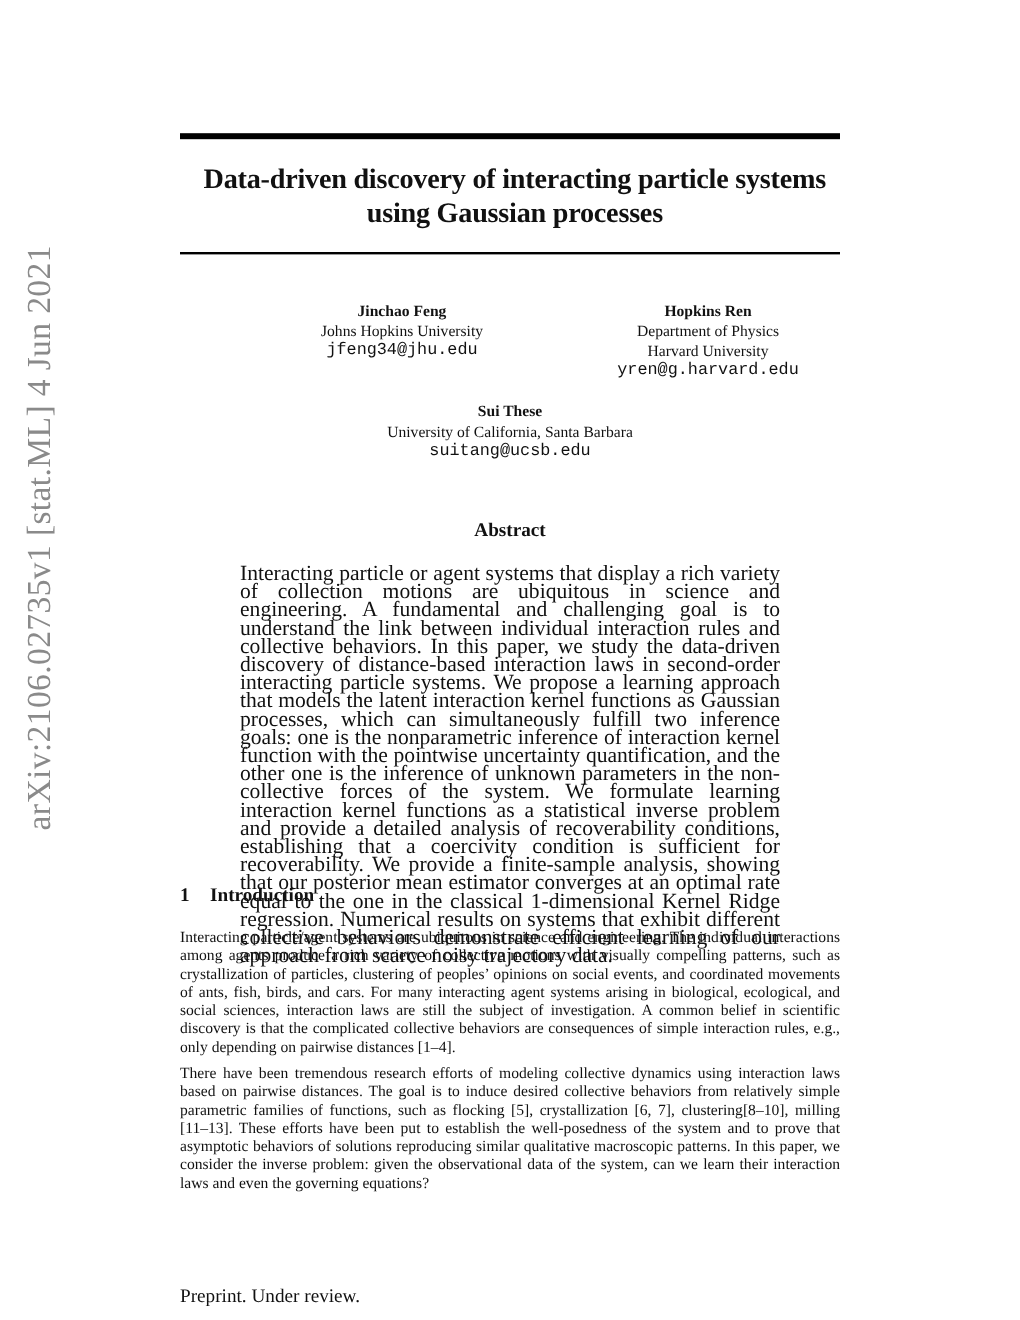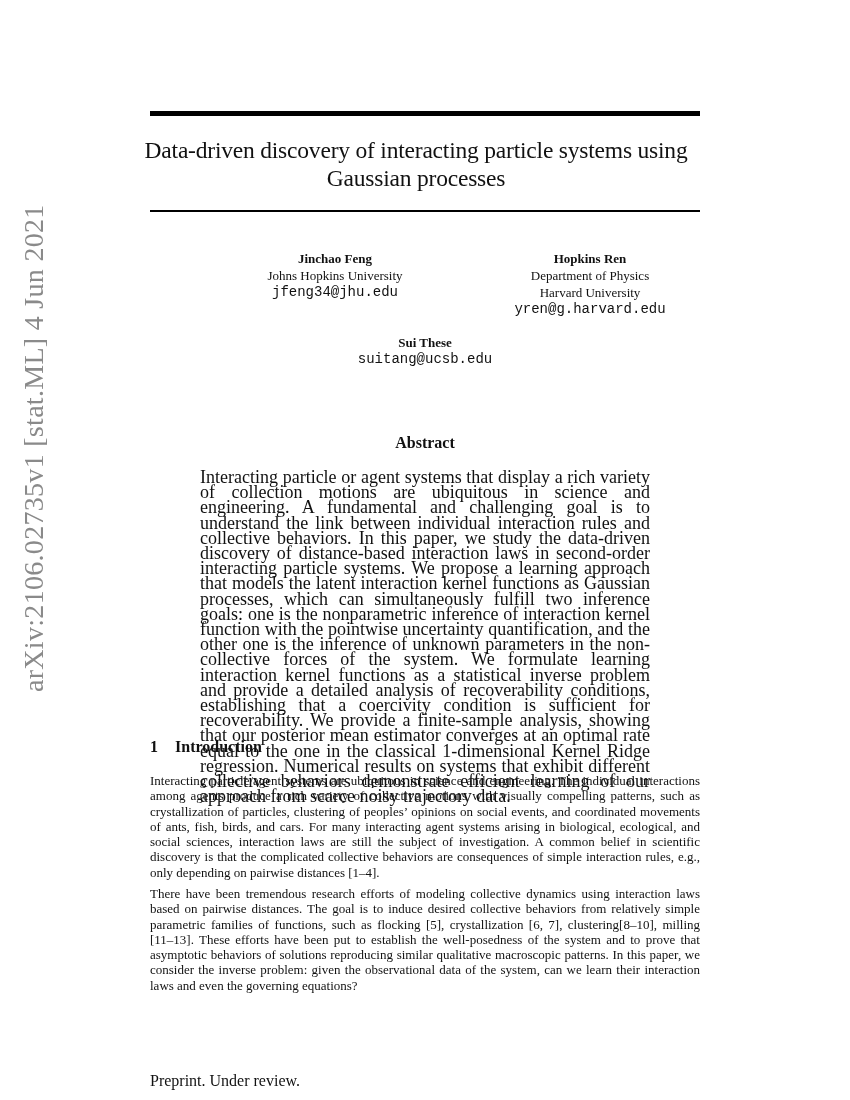--- a/index.html
+++ b/index.html
@@ -1,21 +1,21 @@
 <!DOCTYPE html>
 <html><head>
 <meta charset="utf-8">
 <style>
   html, body { margin:0; padding:0; background:#ffffff; }
   body { width:850px; height:1100px; position:relative; overflow:hidden;
          font-family:"Liberation Serif", "DejaVu Serif", serif; color:#111; }
   .rule-top { position:absolute; left:150px; top:111px; width:550px; height:5px; background:#000; }
   .rule-bottom { position:absolute; left:150px; top:210px; width:550px; height:2px; background:#000; }
-  .title { position:absolute; left:141px; top:136px; width:550px; text-align:center;
-           font-weight:normal; font-size:23.5px; line-height:28px; letter-spacing:-0.2px; }
+  .title { position:absolute; left:154px; top:136px; width:550px; text-align:center;
+           font-weight:bold; font-size:23.5px; line-height:28px; letter-spacing:-0.2px; }
   .author { position:absolute; text-align:center; font-size:13px; line-height:17px; }
   .author .name { font-weight:bold; }
   .author .email { font-family:"Liberation Mono", "DejaVu Sans Mono", monospace; font-size:14px; }
   .a1 { left:180px; top:250px; width:310px; }
   .a2 { left:505px; top:250px; width:170px; }
   .a3 { left:300px; top:334px; width:250px; }
   .arxiv { position:absolute; left:18px; top:692px; transform-origin:0 0; transform:rotate(-90deg);
            white-space:nowrap; font-size:28px; color:#8a8a8a; letter-spacing:0.3px; }
   .abstract-h { position:absolute; left:200px; top:434px; width:450px; text-align:center;
                 font-weight:bold; font-size:16px; }
@@ -43,20 +43,21 @@
   <div class="email">jfeng34@jhu.edu</div>
 </div>
 <div class="author a2">
   <div class="name">Hopkins Ren</div>
   <div>Department of Physics</div>
   <div>Harvard University</div>
   <div class="email">yren@g.harvard.edu</div>
 </div>
 <div class="author a3">
   <div class="name">Sui These</div>
+  <div>University of California, Santa Barbara</div>
   <div class="email">suitang@ucsb.edu</div>
 </div>
 
 <div class="abstract-h">Abstract</div>
 <p class="abstract" style="margin:0;">Interacting particle or agent systems that display a rich variety of collection motions are ubiquitous in science and engineering. A fundamental and challenging goal is to understand the link between individual interaction rules and collective behaviors. In this paper, we study the data-driven discovery of distance-based interaction laws in second-order interacting particle systems. We propose a learning approach that models the latent interaction kernel functions as Gaussian processes, which can simultaneously fulfill two inference goals: one is the nonparametric inference of interaction kernel function with the pointwise uncertainty quantification, and the other one is the inference of unknown parameters in the non-collective forces of the system. We formulate learning interaction kernel functions as a statistical inverse problem and provide a detailed analysis of recoverability conditions, establishing that a coercivity condition is sufficient for recoverability. We provide a finite-sample analysis, showing that our posterior mean estimator converges at an optimal rate equal to the one in the classical 1-dimensional Kernel Ridge regression. Numerical results on systems that exhibit different collective behaviors demonstrate efficient learning of our approach from scarce noisy trajectory data.</p>
 
 <div class="sec-h">
   <span class="num">1</span><span>Introduction</span>
 </div>
 <p class="para p1" style="margin:0;">Interacting particle/agent systems are ubiquitous in science and engineering. The individual interactions among agents produce a rich variety of collective motions with visually compelling patterns, such as crystallization of particles, clustering of peoples’ opinions on social events, and coordinated movements of ants, fish, birds, and cars. For many interacting agent systems arising in biological, ecological, and social sciences, interaction laws are still the subject of investigation. A common belief in scientific discovery is that the complicated collective behaviors are consequences of simple interaction rules, e.g., only depending on pairwise distances [1–4].</p>

